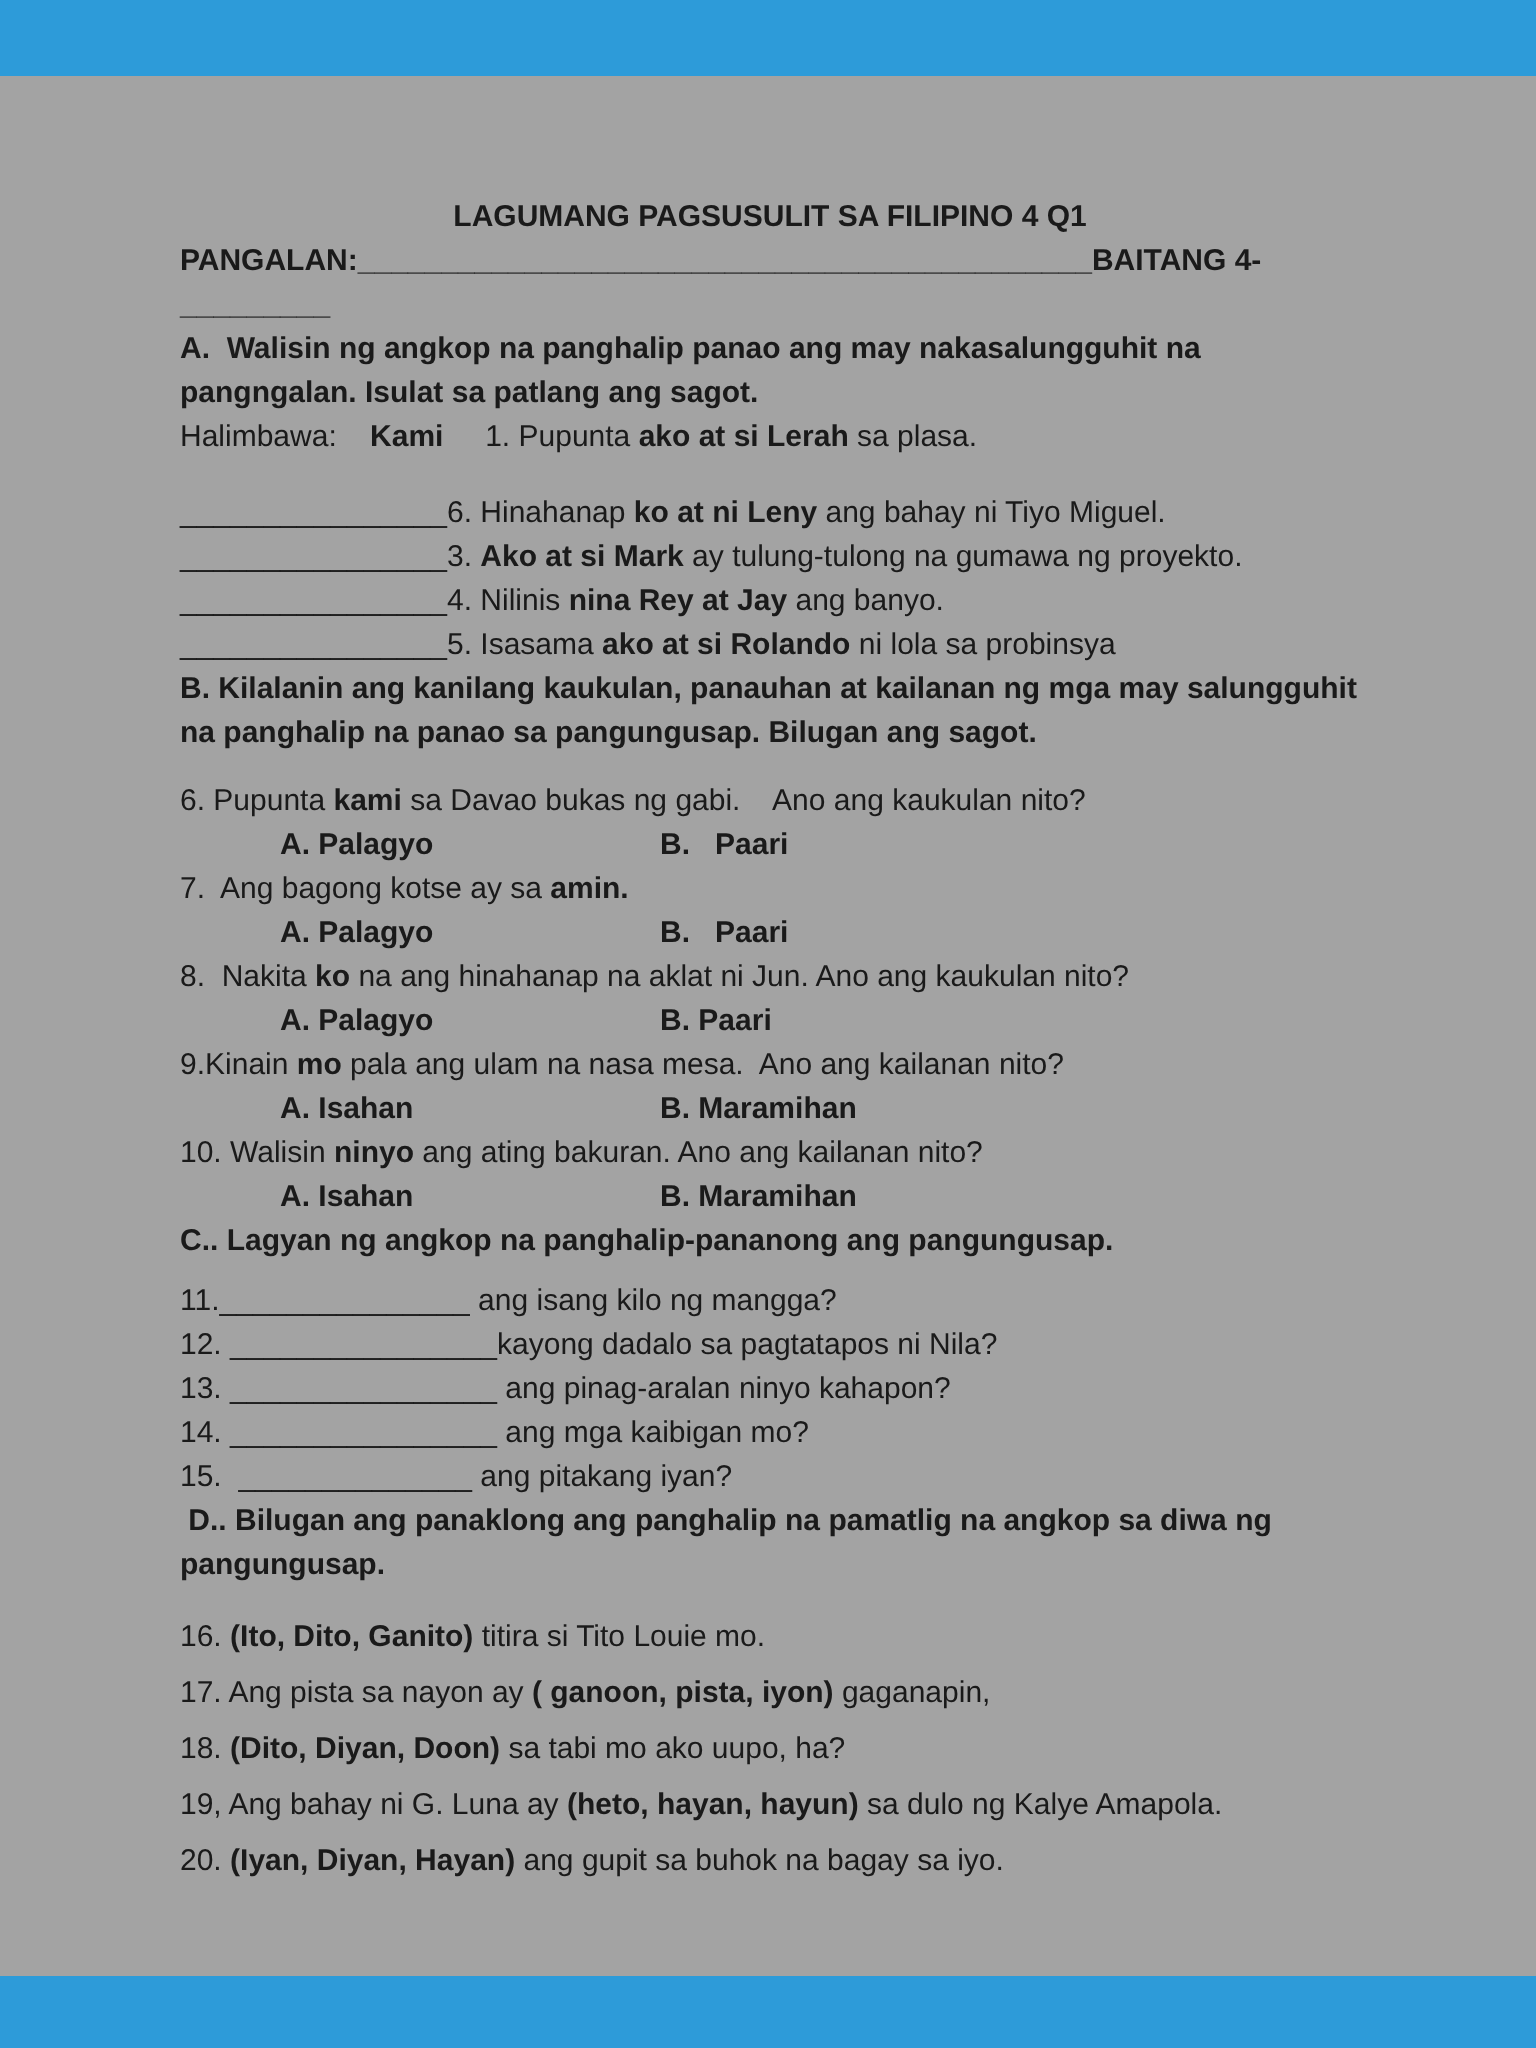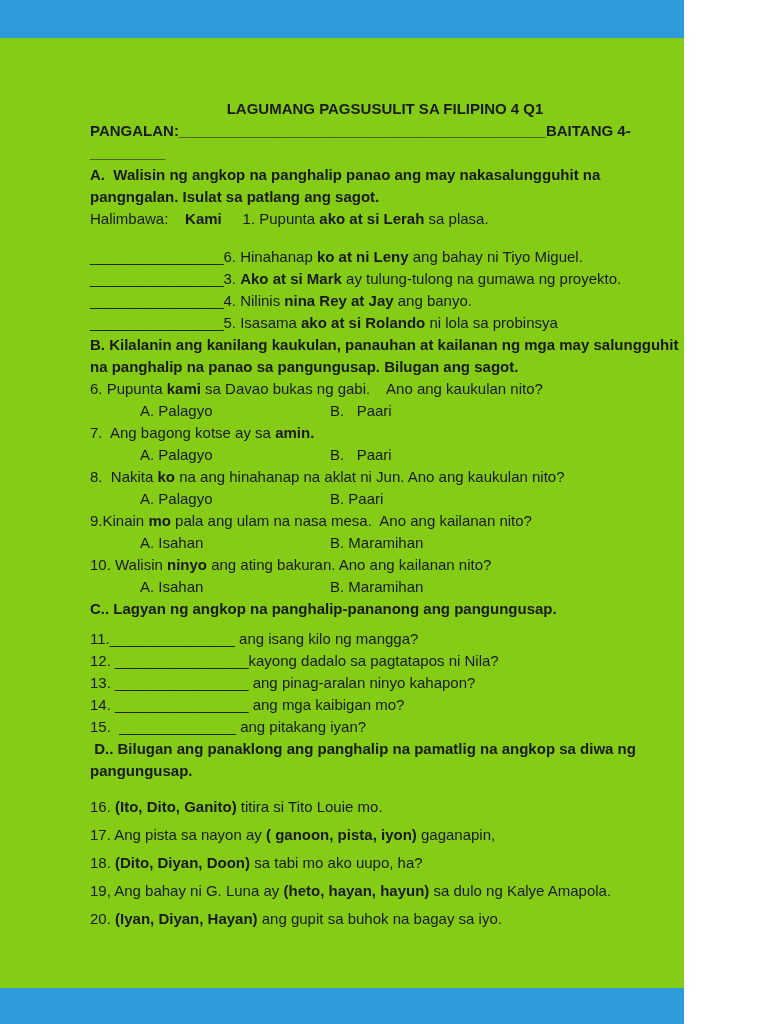--- a/index.html
+++ b/index.html
@@ -4,22 +4,22 @@
 <style>
   * { box-sizing: border-box; }
   html, body { margin: 0; padding: 0; }
   body {
     width: 768px; height: 1024px;
     background: #ffffff;
     font-family: "Liberation Sans", sans-serif;
   }
   .screen {
     position: relative;
-    width: 684px; height: 1024px;
-    background: #84cc16;
+    width: 768px; height: 1024px;
+    background: #a3a3a3;
     overflow: hidden;
   }
   .viewer-bar {
     position: absolute; left: 0; width: 768px;
     background: #2d9bd9;
   }
   .viewer-bar.top { top: 0; height: 38px; }
   .viewer-bar.bottom { bottom: 0; height: 36px; }
   .content {
     position: absolute;
@@ -29,27 +29,27 @@
     font-size: 15px;
     line-height: 22px;
     color: #1a1a1a;
   }
   .content p { margin: 0; white-space: pre-wrap; }
   .bold { font-weight: bold; }
   .ul { }
   .center { text-align: center; }
   .items-a { margin-top: 16px; }
   .heading-b { margin-top: 12px; }
-  .items-b { }
+  .items-b { margin-top: 12px; }
   .heading-c { margin-top: 12px; }
   .items-c { margin-top: 8px; }
   .heading-d { margin-top: 18px; }
   .items-d { margin-top: 14px; }
   .items-d p { margin-bottom: 6px; }
-  .choices { font-weight: normal; }
+  .choices { font-weight: bold; }
   .choice-a { display: inline-block; margin-left: 50px; width: 190px; }
 </style>
 </head>
 <body>
 
 <div class="screen">
   <div class="viewer-bar top"></div>
 
   <div class="content">
 

